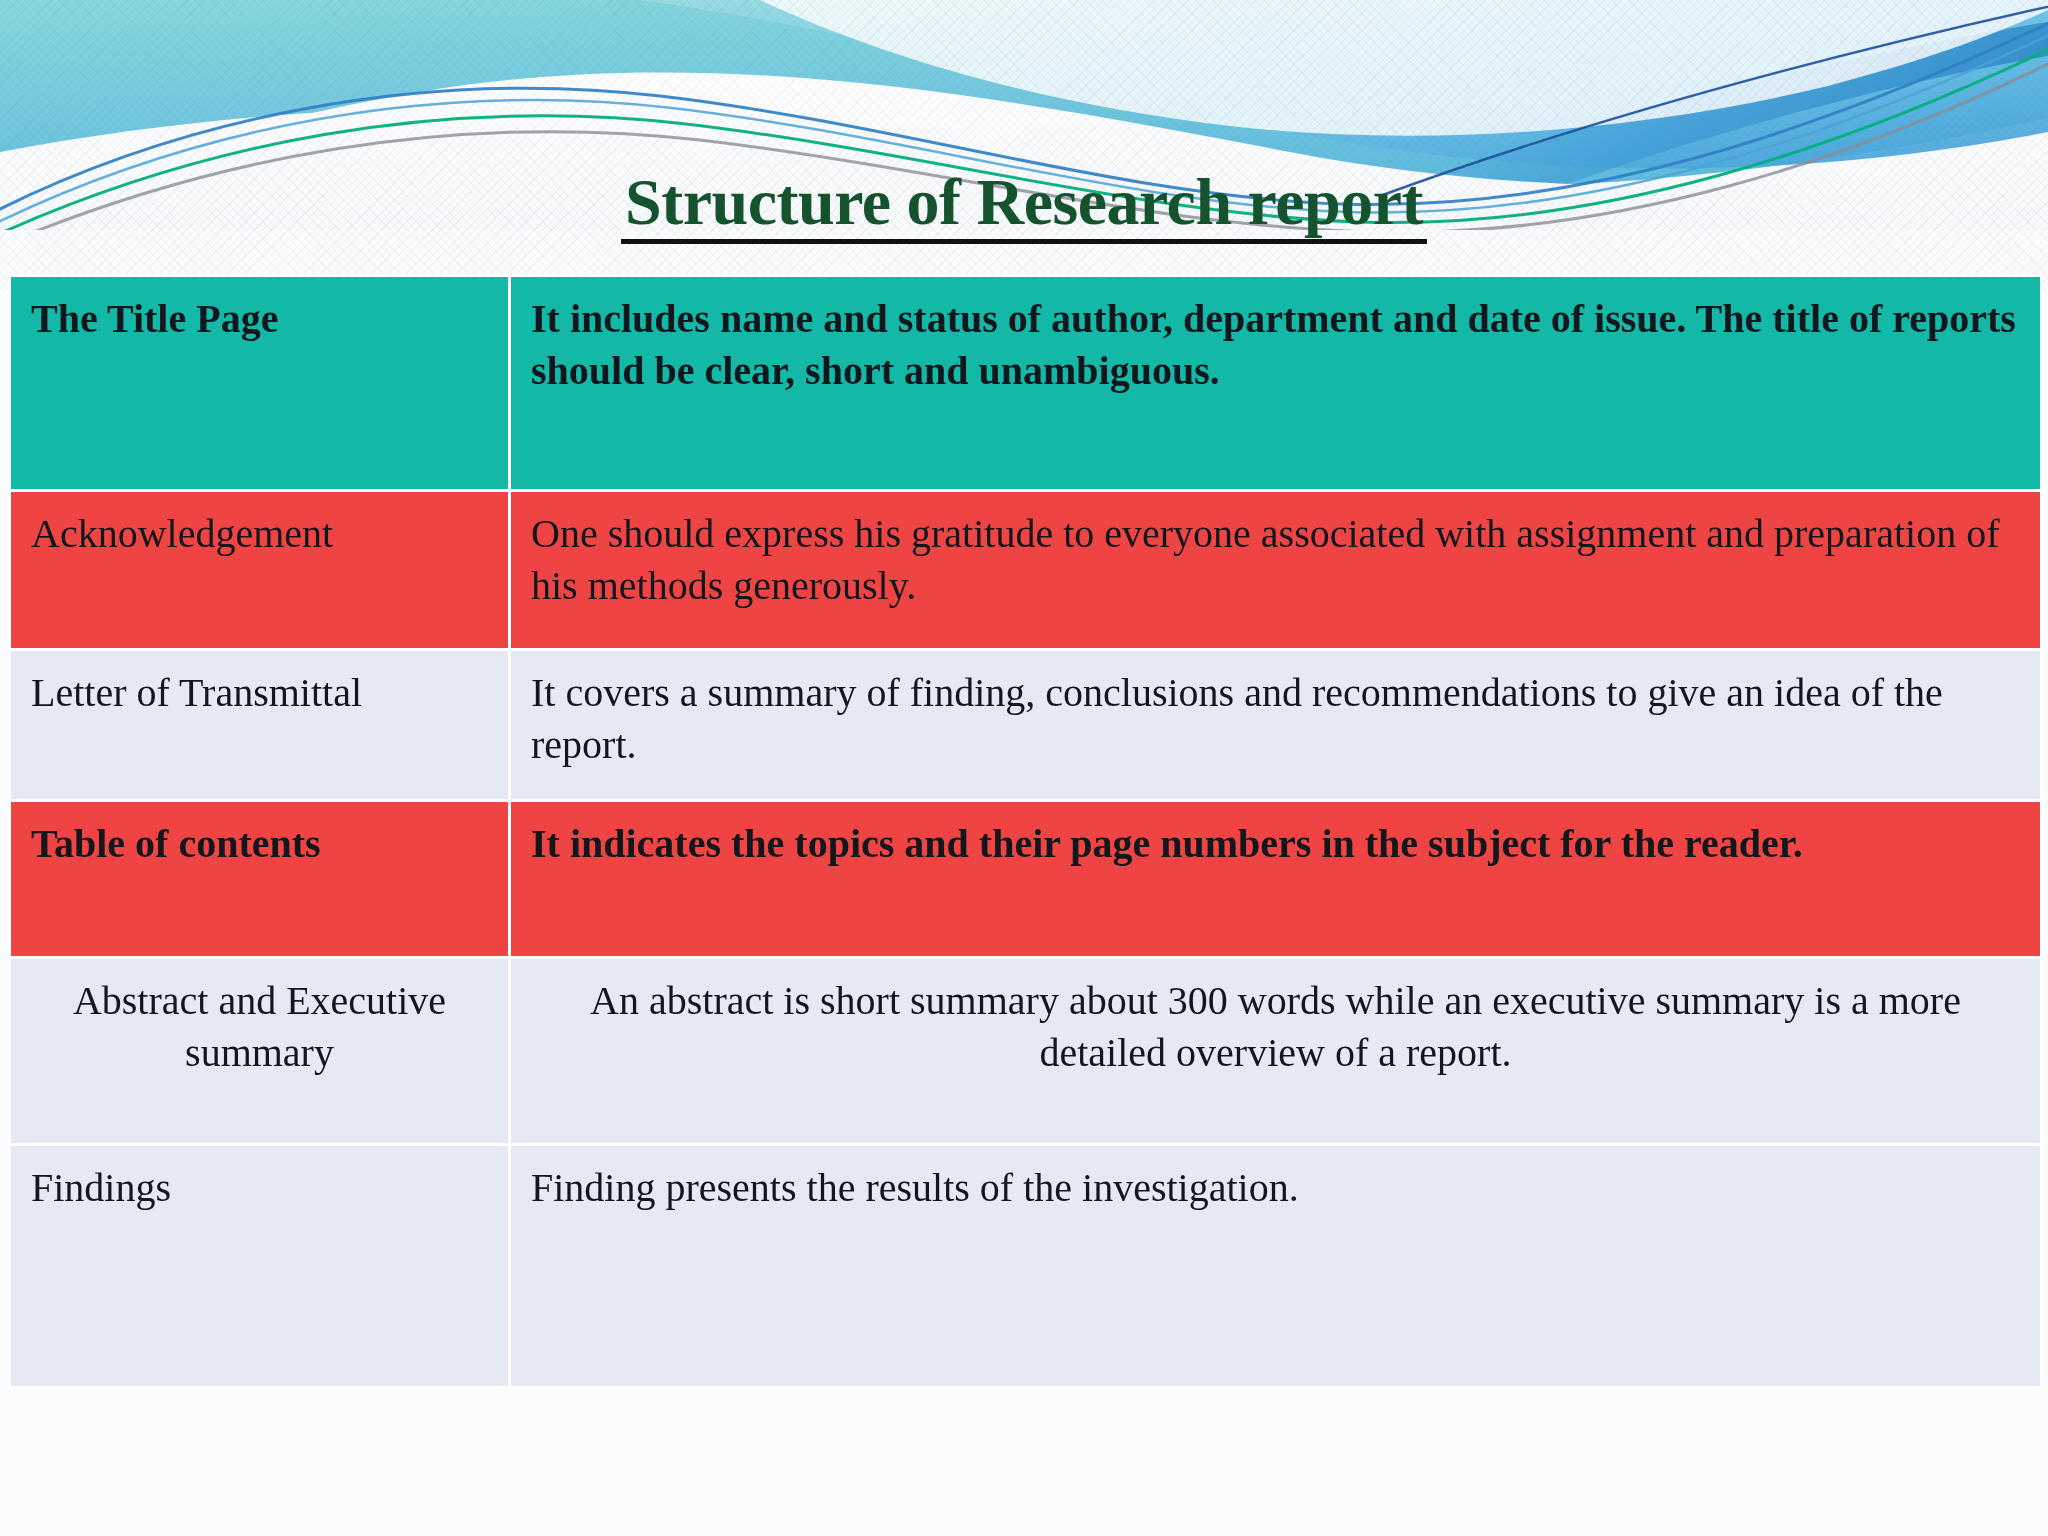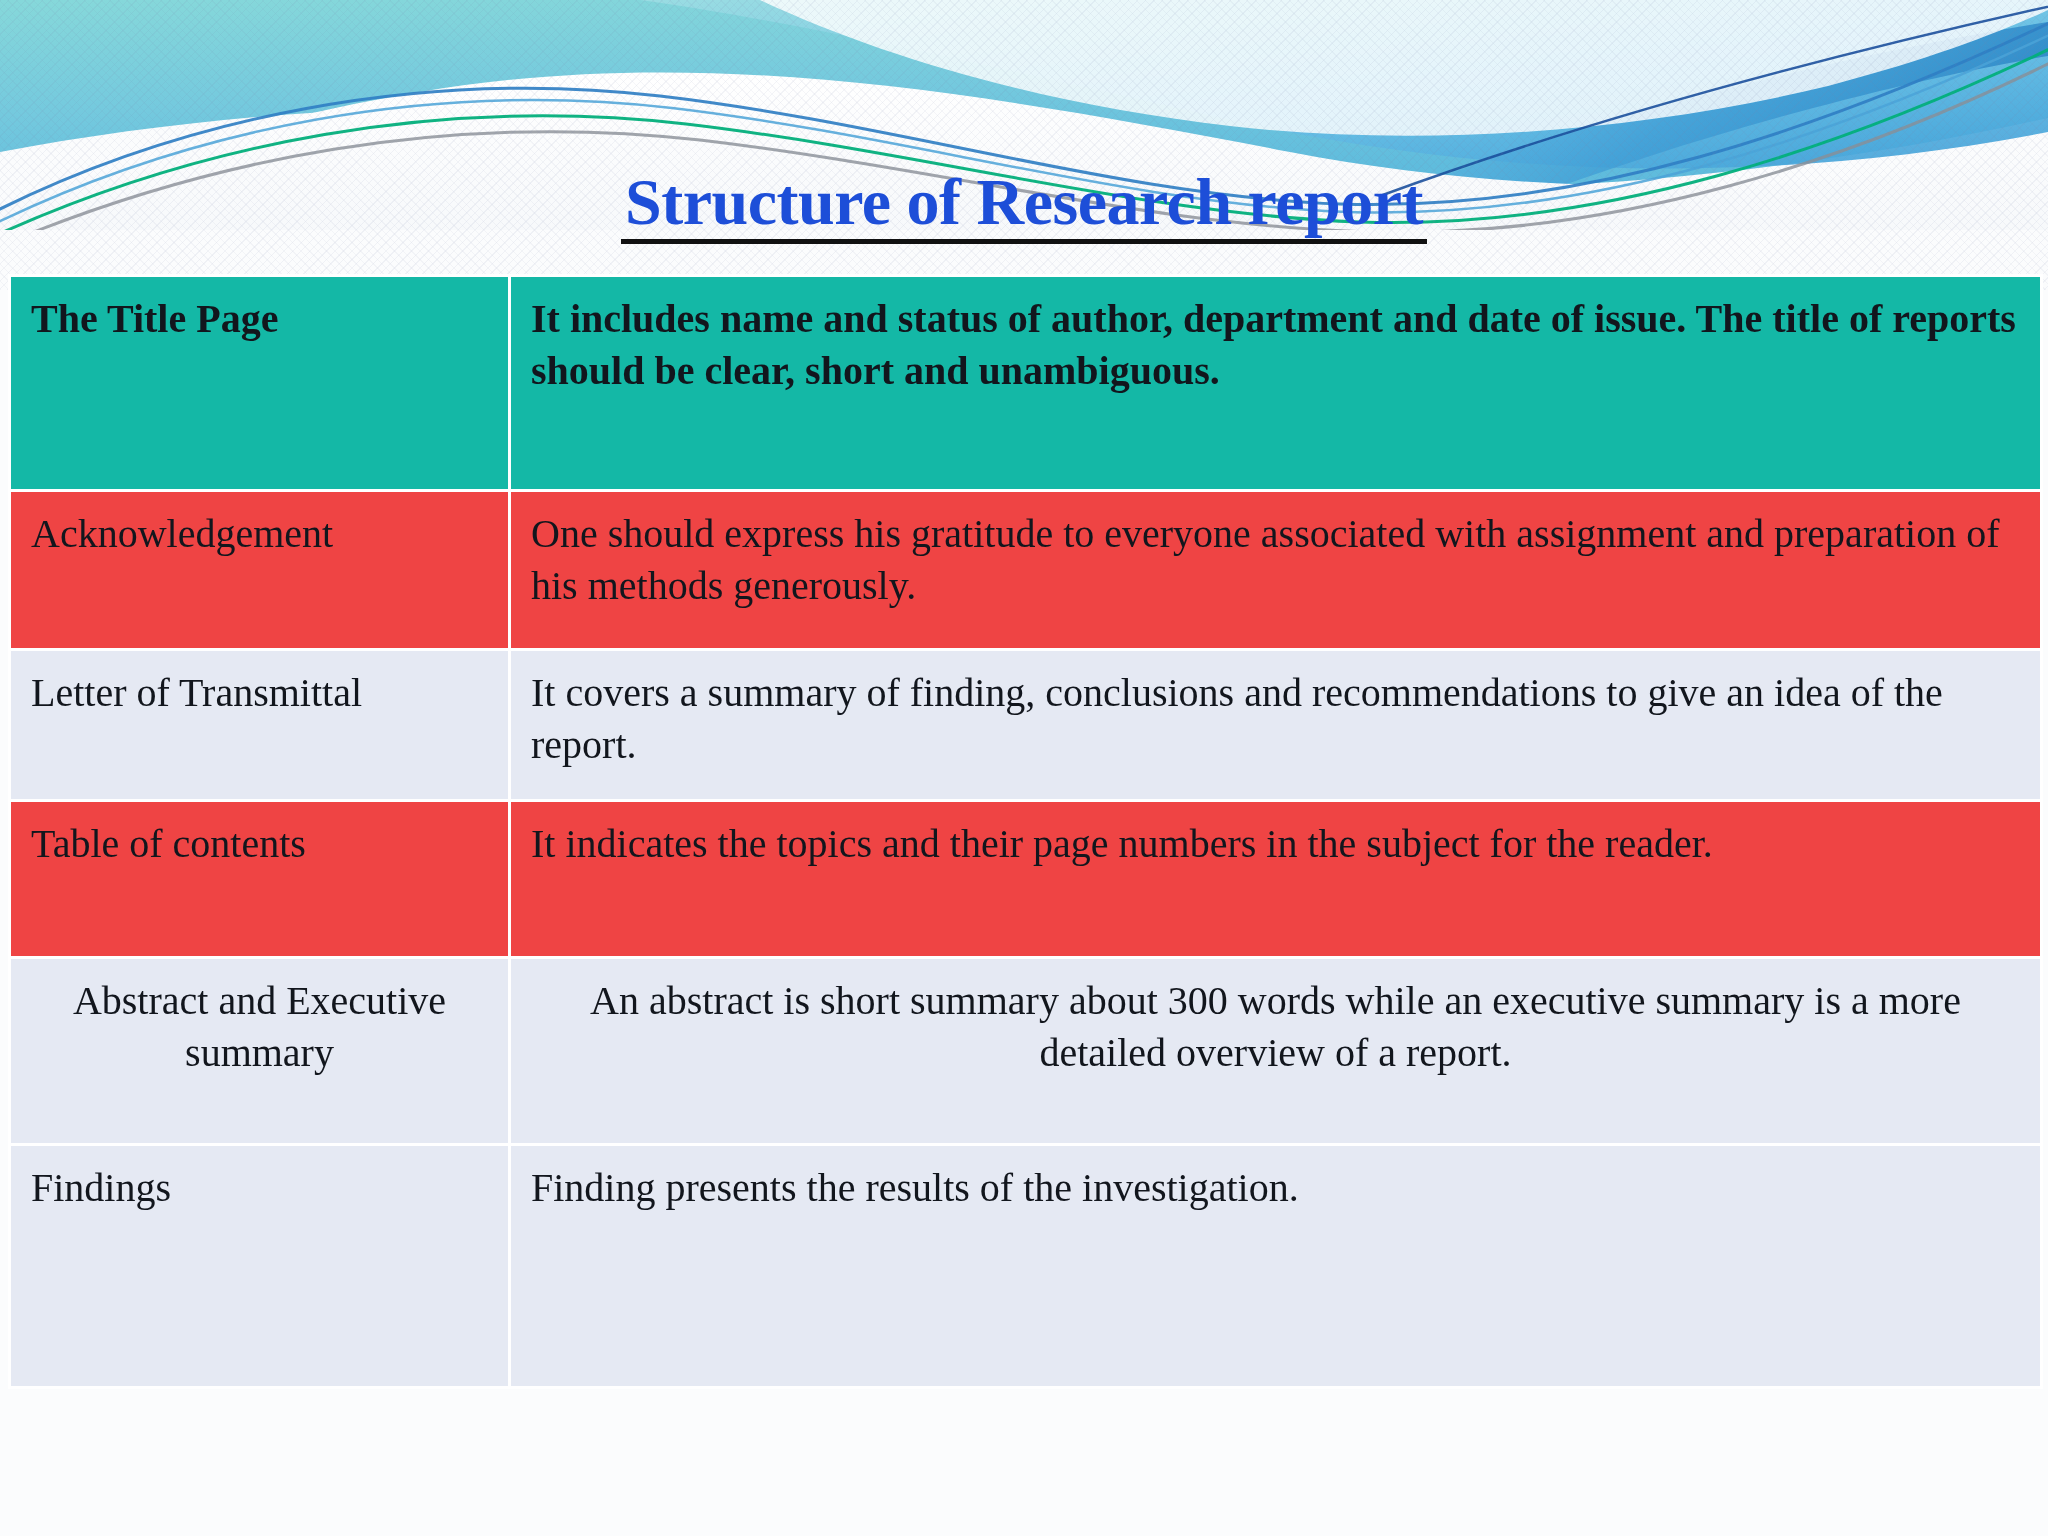--- a/index.html
+++ b/index.html
@@ -58,21 +58,21 @@
     width: 2048px;
     text-align: center;
     z-index: 5;
   }
   #page-title {
     display: inline-block;
     font-family: "Liberation Serif", "DejaVu Serif", serif;
     font-weight: bold;
     font-size: 66px;
     line-height: 1.04;
-    color: #1d4ed8;
+    color: #14532d;
     letter-spacing: -0.5px;
     border-bottom: 5px solid #111111;
     padding: 0 4px 2px 4px;
     white-space: nowrap;
   }
 
   
   #struct-table {
     position: absolute;
     top: 274px;
@@ -105,21 +105,21 @@
   tr.row-dark  td { background: #ef4444; }
   tr.row-light td { background: #e5e9f3; font-family: Liberation Serif, serif; }
 
   td.term { padding-left: 18px; }
   td.desc { padding-left: 22px; }
 
   
   tr.h-head  td { height: 186px; }
   tr.h-ack   td { height: 130px; }
   tr.h-lot   td { height: 122px; }
-  tr.h-toc   td { height: 128px; }
+  tr.h-toc   td { height: 128px; font-weight: bold; }
   tr.h-abs   td { height: 158px; text-align: center; }
   tr.h-intro td { height: 152px; }
   tr.h-find  td { height: 214px; }
 </style>
 </head>
 <body>
 
 <div id="slide">
 
   <div id="banner">

